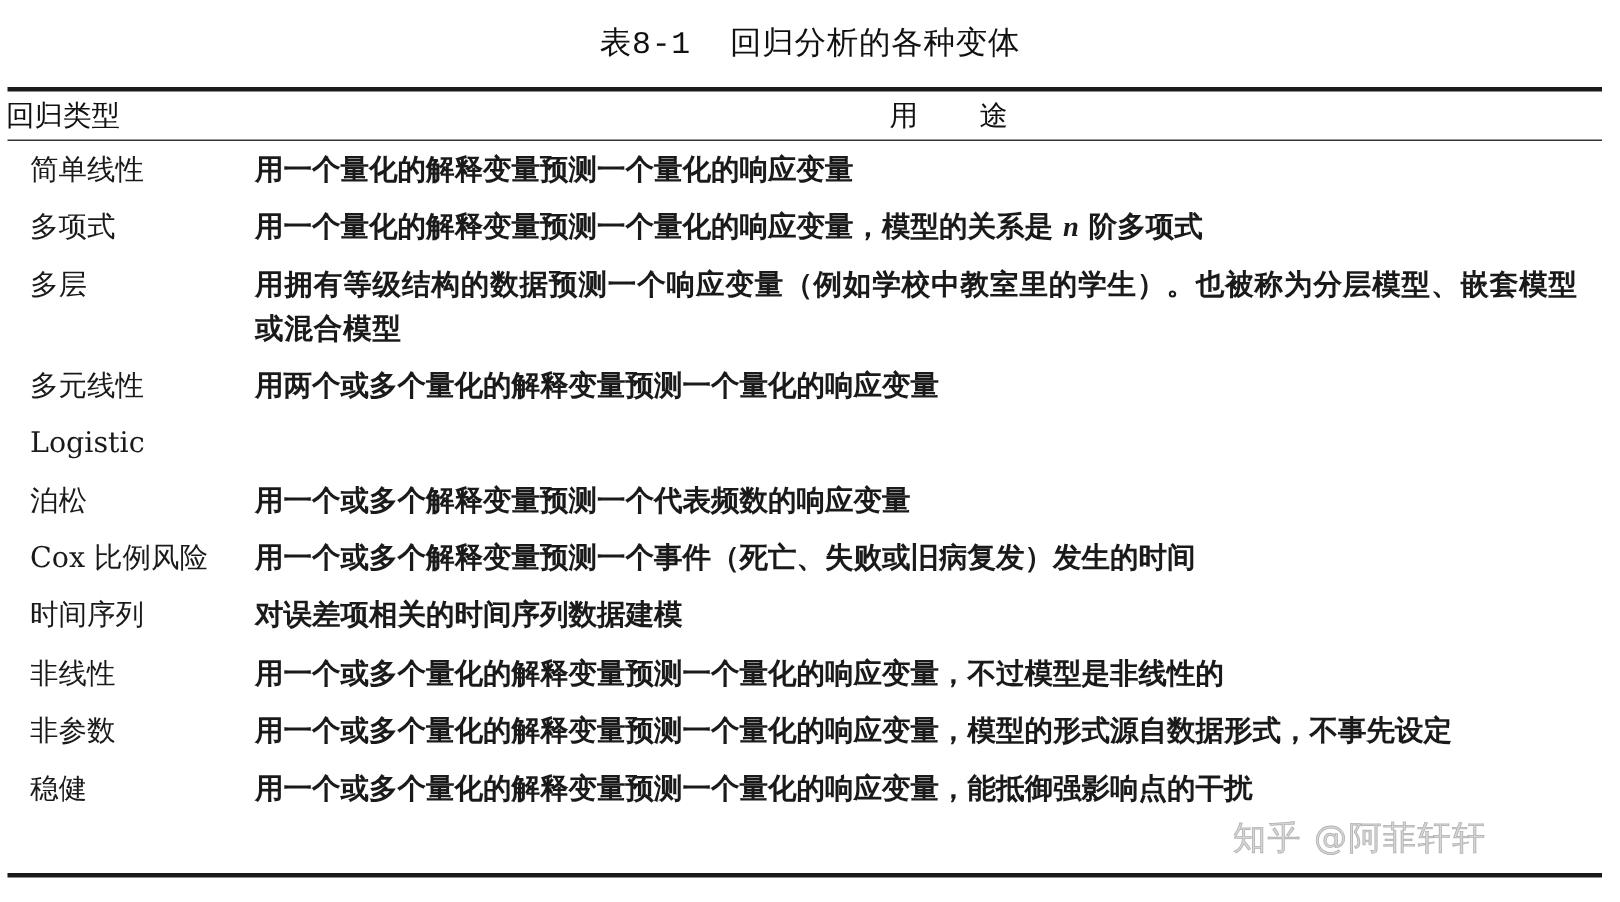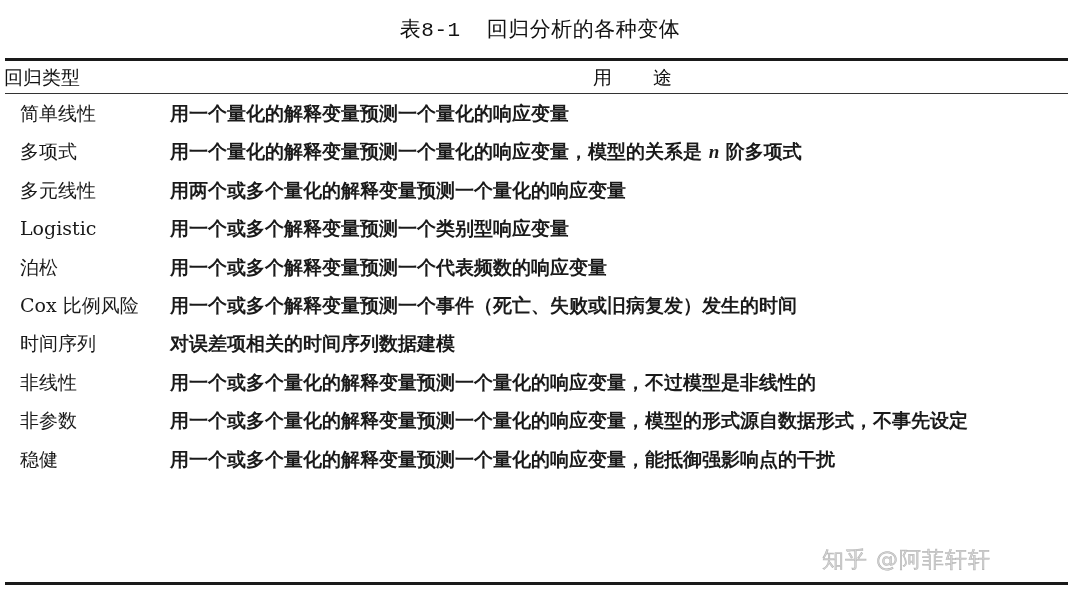--- a/index.html
+++ b/index.html
@@ -108,27 +108,30 @@
 
 <div class="rows">
   <div class="row">
     <div class="cell c1">简单线性</div>
     <div class="cell c2">用一个量化的解释变量预测一个量化的响应变量</div>
   </div>
   <div class="row">
     <div class="cell c1">多项式</div>
     <div class="cell c2"><span>用一个量化的解释变量预测一个量化的响应变量，模型的关系是 </span><span class="ital">n</span><span> 阶多项式</span></div>
   </div>
+  <div class="row tall">
+    <div class="cell c1">多层</div>
+    <div class="cell c2 wrap">用拥有等级结构的数据预测一个响应变量（例如学校中教室里的学生）。也被称为分层模型、嵌套模型或混合模型</div>
+  </div>
   <div class="row">
     <div class="cell c1">多元线性</div>
     <div class="cell c2">用两个或多个量化的解释变量预测一个量化的响应变量</div>
   </div>
   <div class="row">
     <div class="cell c1">Logistic</div>
-    <div class="cell c2">用一个或多个解释变量预测一个类别型响应变量</div>
   </div>
   <div class="row">
     <div class="cell c1">泊松</div>
     <div class="cell c2">用一个或多个解释变量预测一个代表频数的响应变量</div>
   </div>
   <div class="row">
     <div class="cell c1">Cox 比例风险</div>
     <div class="cell c2">用一个或多个解释变量预测一个事件（死亡、失败或旧病复发）发生的时间</div>
   </div>
   <div class="row">

